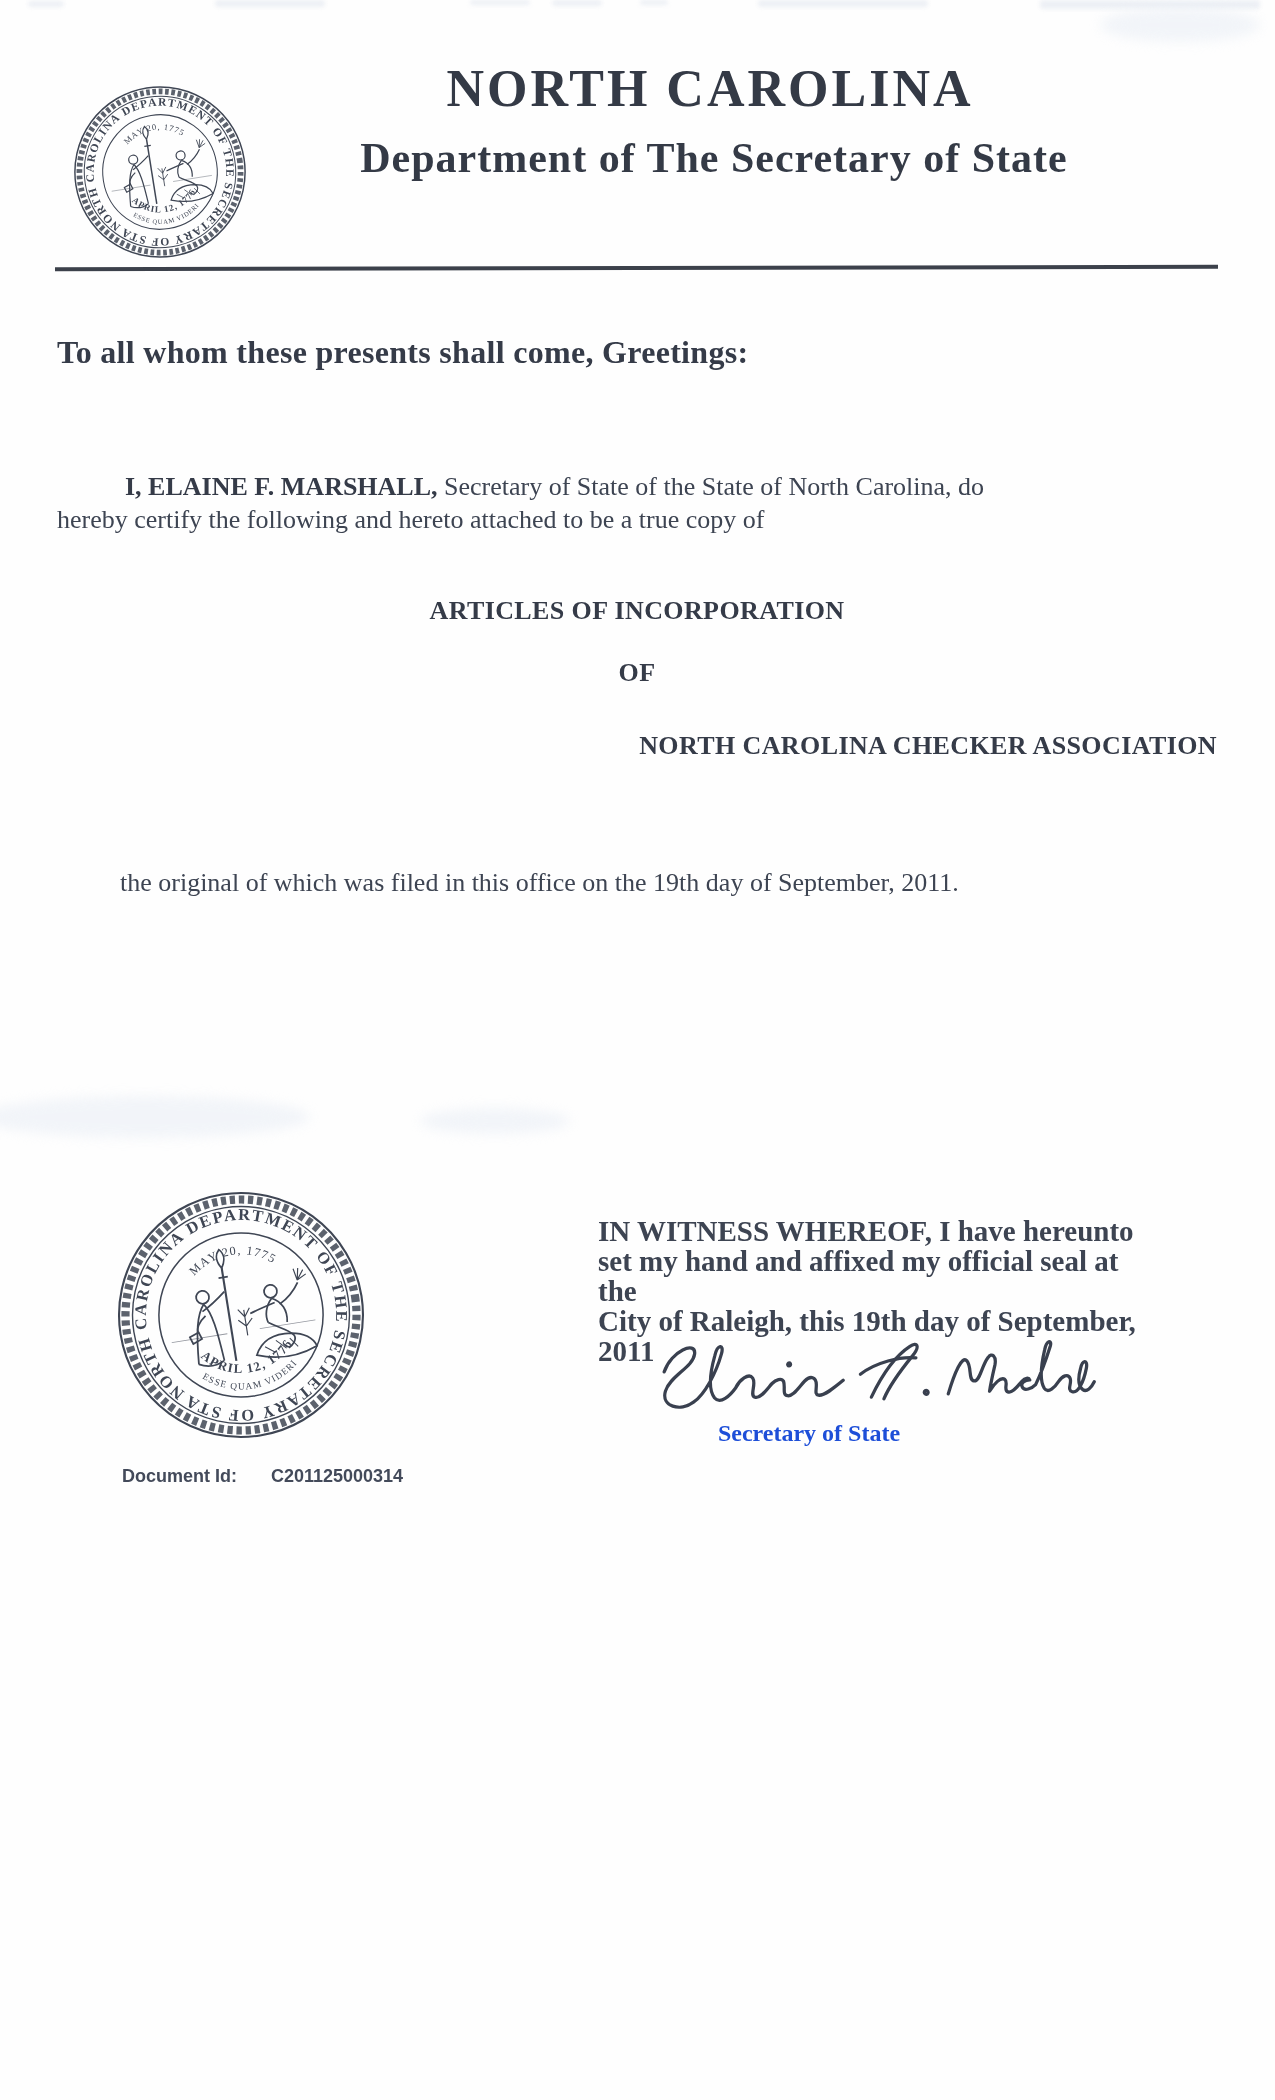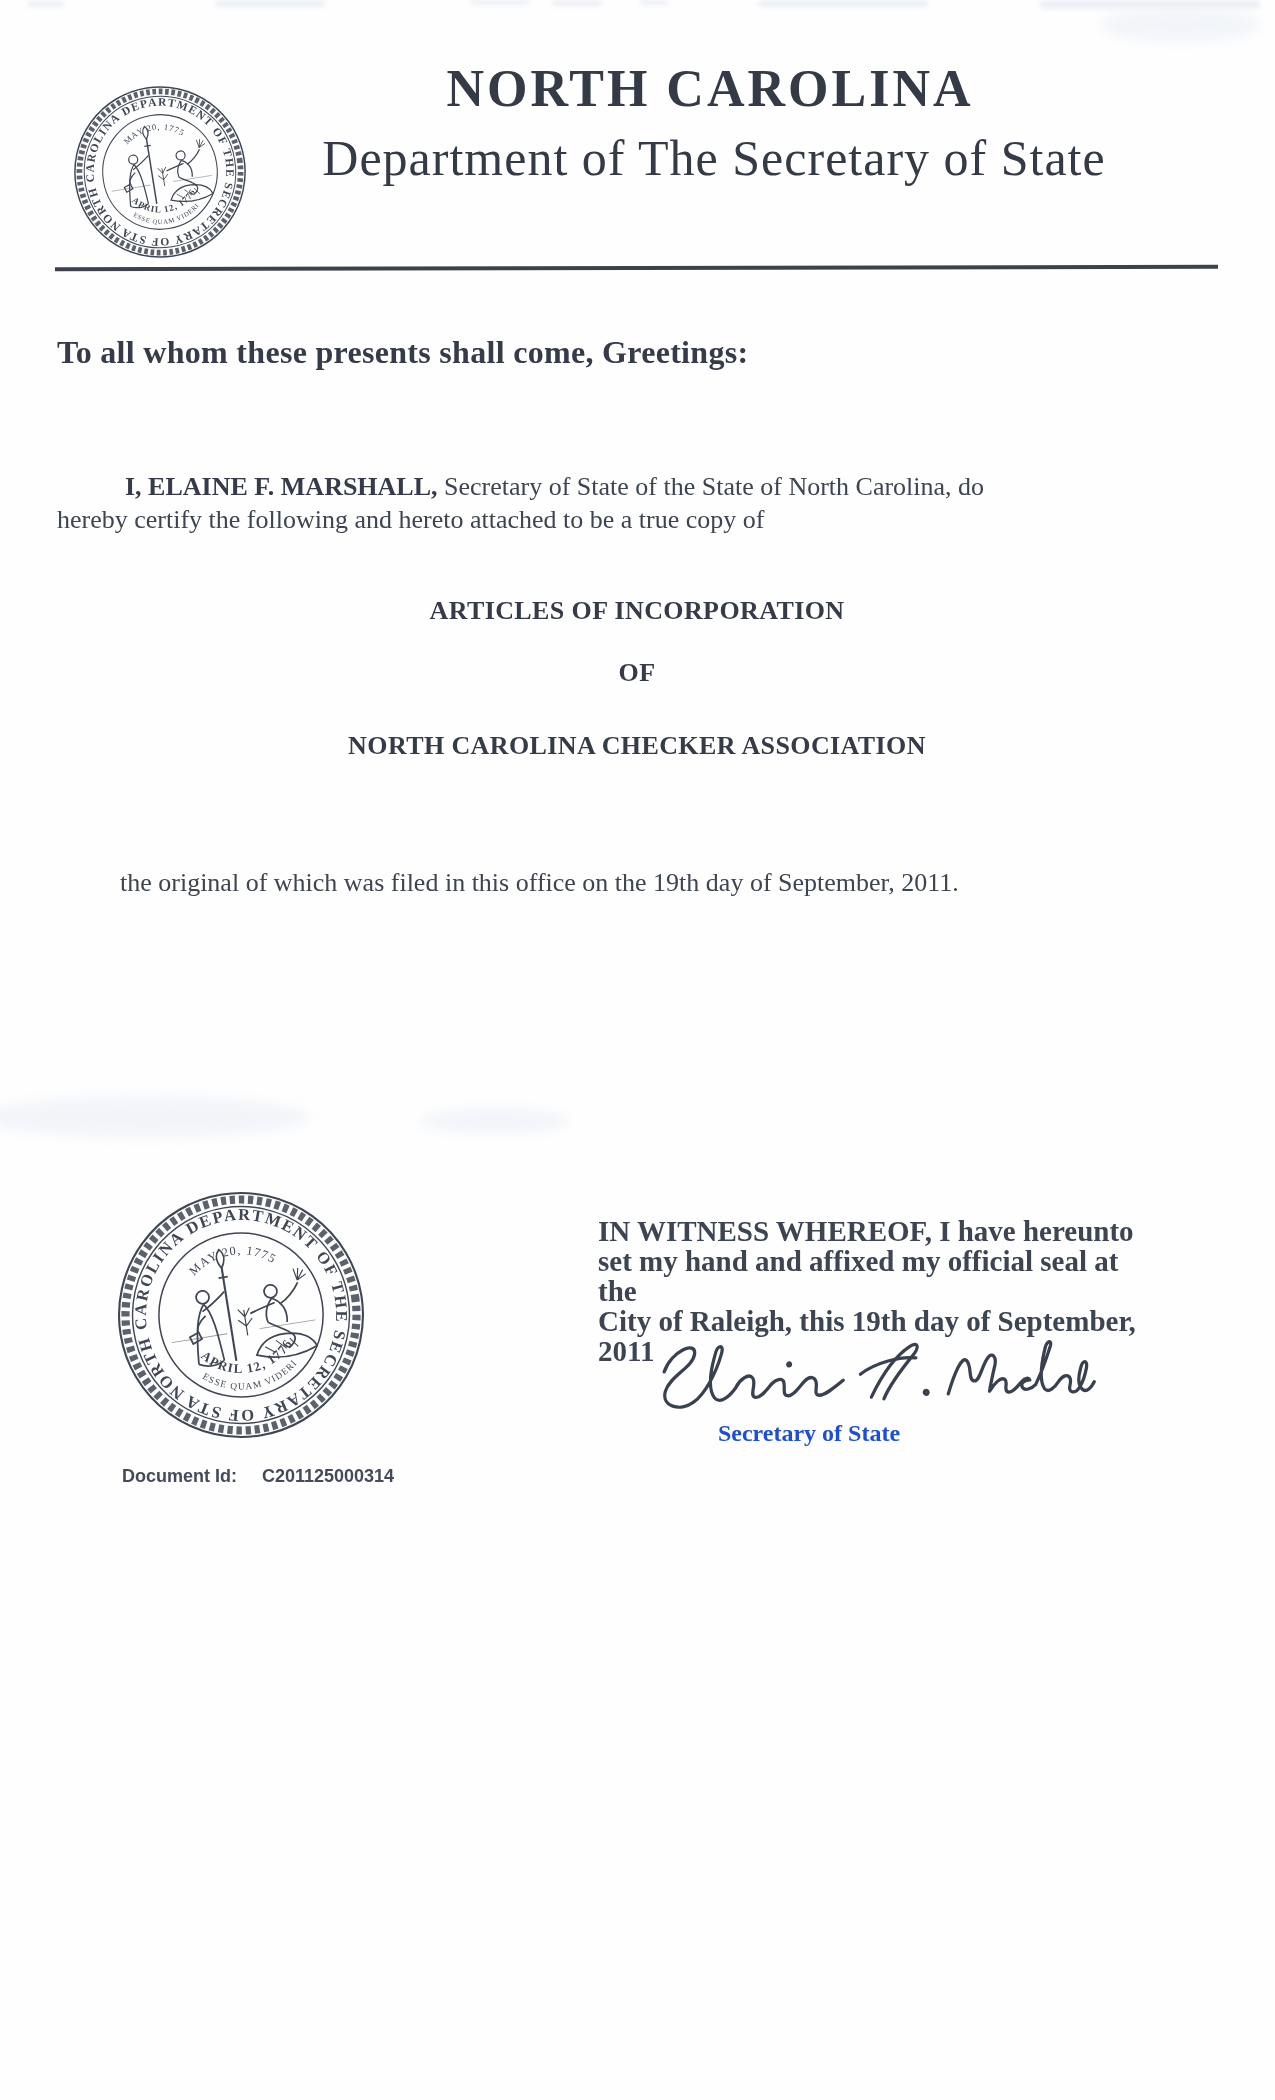--- a/index.html
+++ b/index.html
@@ -16,41 +16,41 @@
   .artifact{position:absolute;background:#e7ebf2;border-radius:3px;filter:blur(2px);opacity:.75;}
   .smudge{position:absolute;background:#edf1f7;border-radius:50%;filter:blur(6px);opacity:.7;}
   
   .seal{position:absolute;transform:rotate(-9deg);}
   .seal-top{left:70px;top:82px;width:180px;height:180px;}
   .seal-bottom{left:112px;top:1186px;width:258px;height:258px;}
   .seal svg{display:block;width:100%;height:100%;}
   .seal text{fill:#3f4654;font-family:"Liberation Serif", serif;}
   .header-titles{position:absolute;left:235px;top:52px;width:950px;text-align:center;color:#343a46;}
   .header-title{font-size:52px;font-weight:bold;letter-spacing:3px;line-height:74px;white-space:nowrap;}
-  .header-subtitle{font-size:50px;font-weight:normal;letter-spacing:1px;line-height:56px;margin-top:4px;white-space:nowrap;margin-left:8px;}
+  .header-subtitle{font-size:42px;font-weight:bold;letter-spacing:1px;line-height:56px;margin-top:4px;white-space:nowrap;margin-left:8px;}
   .header-rule{position:absolute;left:55px;top:266px;width:1163px;height:4px;background:#3c414b;transform:rotate(-0.12deg);}
   
   .greeting{position:absolute;left:57px;top:334px;font-size:32px;font-weight:bold;letter-spacing:.3px;color:#353b48;white-space:nowrap;}
   .certify{position:absolute;left:57px;top:444px;width:1100px;font-size:26px;line-height:33px;}
   .certify .indent{display:inline-block;width:68px;}
   .certify .lead{font-weight:bold;color:#353b48;}
   .doc-headings{position:absolute;left:57px;top:0;width:1160px;text-align:center;}
   .doc-heading{position:absolute;left:0;width:100%;font-size:26px;font-weight:bold;letter-spacing:.4px;color:#353b48;white-space:nowrap;}
   .h-articles{top:596px;text-align:center;}
   .h-of{top:646px;margin-top:12px;}
-  .h-name{top:731px;}
+  .h-name{top:731px;text-align:right;}
   .filed-line{position:absolute;left:120px;top:868px;font-size:26px;white-space:nowrap;}
   
   .witness{position:absolute;left:598px;top:1216px;font-size:29px;line-height:30px;width:560px;font-weight:bold;}
   .signature-wrap{position:absolute;left:645px;top:1326px;width:452px;height:100px;transform:rotate(-1deg);}
   .signature-wrap svg{display:block;width:452px;height:100px;}
   .sig-stroke{fill:none;stroke:#39404f;stroke-width:3.4;stroke-linecap:round;stroke-linejoin:round;}
   .signature-title{position:absolute;left:694px;top:1420px;width:230px;text-align:center;font-size:24px;font-weight:bold;color:#1d4ed8;white-space:nowrap;}
   .document-id{position:absolute;left:122px;top:1466px;font-family:"Liberation Sans", sans-serif;font-size:18px;font-weight:bold;color:#434a5a;white-space:nowrap;}
-  .document-id .value{margin-left:25px;}
+  .document-id .value{margin-left:34px;}
   .visually-hidden{position:absolute;width:1px;height:1px;overflow:hidden;clip-path:inset(50%);white-space:nowrap;}
 </style>
 </head>
 <body>
 
 <div class="page">
 
   <div class="artifact" style="left:28px;top:1px;width:36px;height:6px;"></div>
   <div class="artifact" style="left:215px;top:0;width:110px;height:7px;"></div>
   <div class="artifact" style="left:470px;top:0;width:60px;height:5px;"></div>

